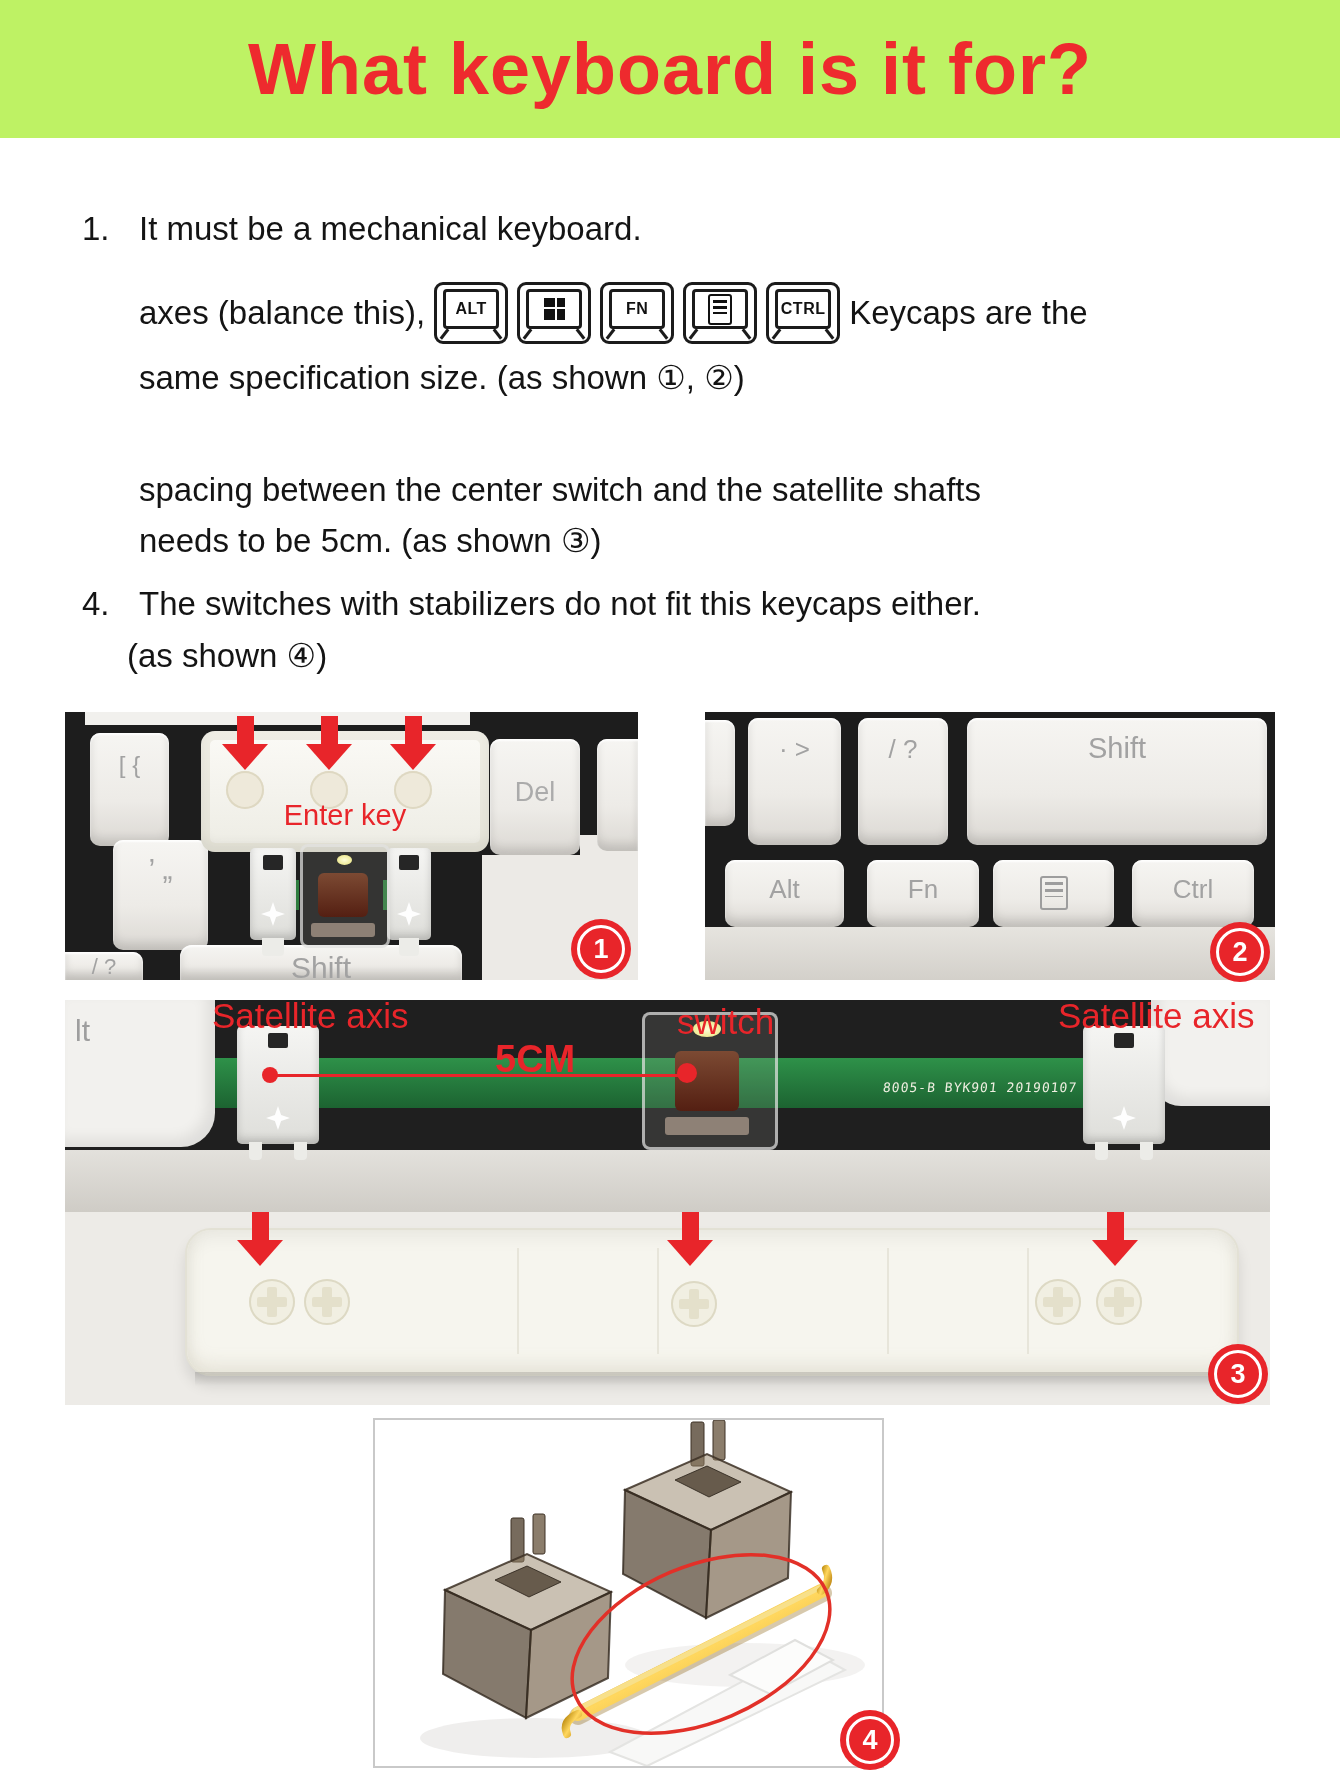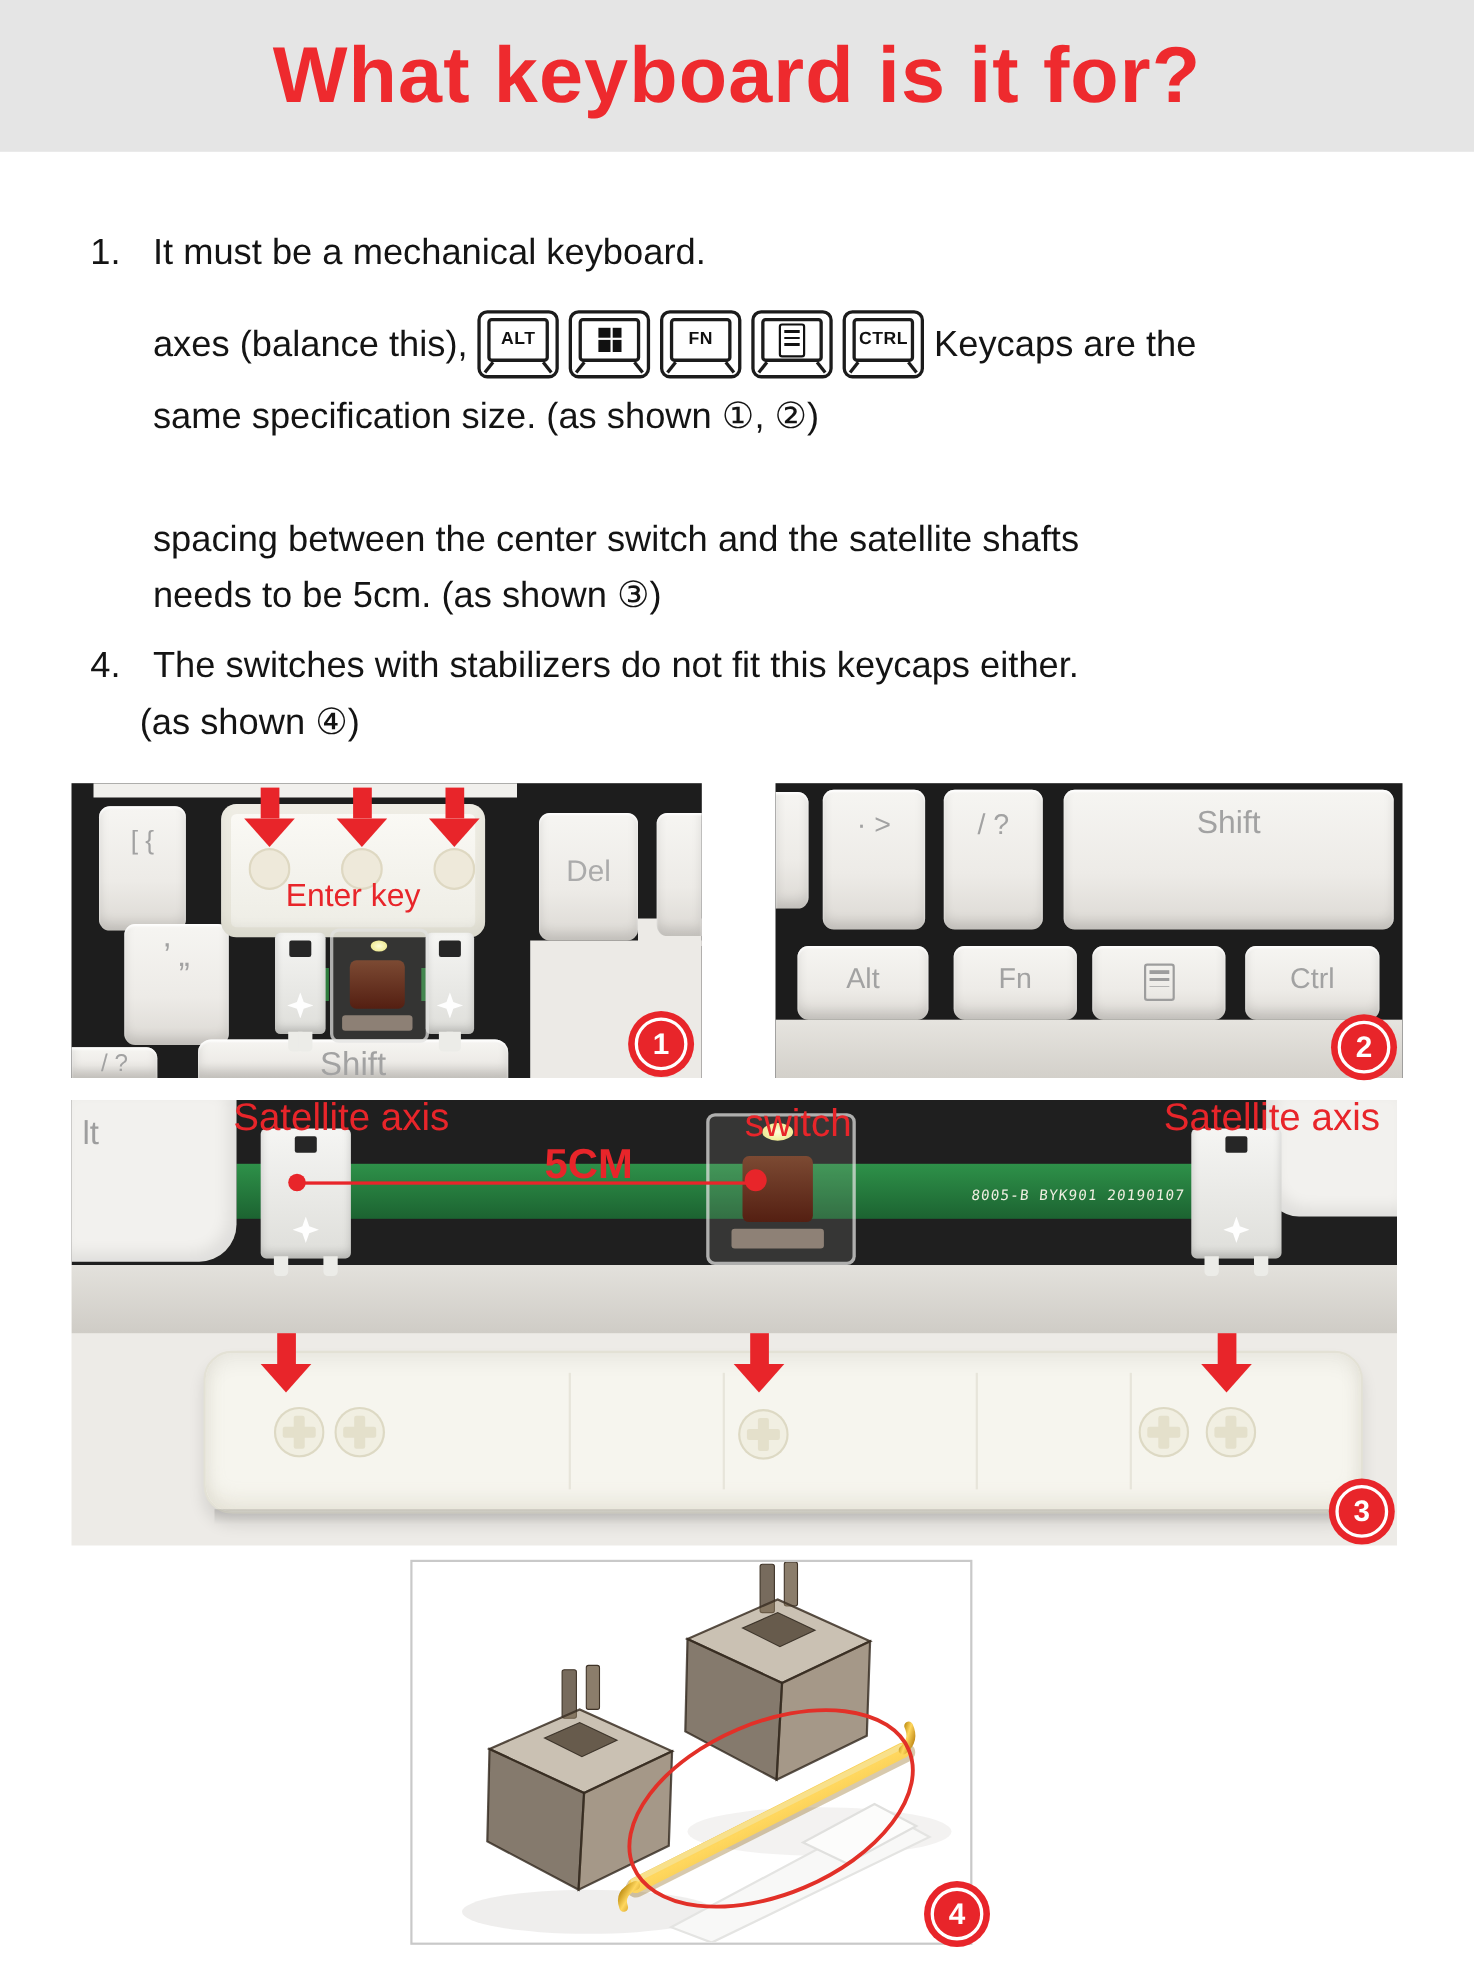--- a/index.html
+++ b/index.html
@@ -1,20 +1,20 @@
 <!DOCTYPE html>
 <html><head>
 <meta charset="utf-8">
 <style>
   html,body{margin:0;padding:0;background:#ffffff;}
   body{font-family:"Liberation Sans","DejaVu Sans",sans-serif;}
   .page{position:relative;width:1340px;height:1785px;background:#ffffff;overflow:hidden;}
 
   
-  .hdr{position:absolute;left:0;top:0;width:1340px;height:138px;background:#e5e5e5;display:flex;align-items:center;justify-content:center;}
+  .hdr{position:absolute;left:0;top:0;width:1340px;height:138px;background:#bef264;display:flex;align-items:center;justify-content:center;}
   .hdr-title{font-size:72px;font-weight:bold;color:#ee2a2e;letter-spacing:1px;}
 
   
   .tl{position:absolute;font-size:33px;color:#141414;white-space:nowrap;}
   .num{display:inline-block;width:57px;}
   .tl-flex{display:flex;align-items:center;gap:9px;}
 
   
   .kcap{position:relative;display:inline-block;width:74px;height:62px;border:3px solid #1b1b1b;border-radius:9px;background:#fff;box-sizing:border-box;flex:0 0 auto;}
   .kcap-in{position:absolute;left:6px;right:6px;top:4px;bottom:12px;border:3px solid #1b1b1b;border-radius:4px;display:flex;align-items:center;justify-content:center;font-size:16px;font-weight:bold;color:#111;letter-spacing:.5px;}
@@ -112,21 +112,21 @@
 
   <div class="tl" style="left:82px;top:585px;"><span class="num">4.</span><span>The switches with stabilizers do not fit this keycaps either.</span></div>
   <div class="tl" style="left:127px;top:636px;">(as shown ④)</div>
 
   <div class="fig" style="left:65px;top:712px;width:573px;height:268px;background:#1d1d1d;">
     <div style="position:absolute;left:20px;top:0;width:385px;height:13px;background:#f1f0ed;"></div>
     <div class="key" style="left:25px;top:21px;width:79px;height:113px;">
         <div class="lbl" style="top:18px;font-size:24px;">[ {</div>
       </div>
 
-    <div style="position:absolute;left:136px;top:19px;width:240px;height:121px;background:linear-gradient(180deg,#fbfaf6,#edece4);border-radius:14px;box-shadow:inset 0 0 0 9px rgba(208,203,183,.28), inset 0 -8px 12px rgba(0,0,0,.07);z-index:2;">
+    <div style="position:absolute;left:136px;top:19px;width:288px;height:121px;background:linear-gradient(180deg,#fbfaf6,#edece4);border-radius:14px;box-shadow:inset 0 0 0 9px rgba(208,203,183,.28), inset 0 -8px 12px rgba(0,0,0,.07);z-index:2;">
       <div style="position:absolute;left:25px;top:40px;width:38px;height:38px;border-radius:50%;background:#eee9da;box-shadow:inset 0 0 0 2px #ded8c2;"></div>
       <div style="position:absolute;left:109px;top:40px;width:38px;height:38px;border-radius:50%;background:#eee9da;box-shadow:inset 0 0 0 2px #ded8c2;"></div>
       <div style="position:absolute;left:193px;top:40px;width:38px;height:38px;border-radius:50%;background:#eee9da;box-shadow:inset 0 0 0 2px #ded8c2;"></div>
       <div style="position:absolute;left:0;right:0;top:68px;text-align:center;color:#e8252a;font-size:29px;">Enter key</div>
     </div>
 
     <div class="arrow" style="left:157px;top:4px;">
         <div class="shaft"></div>
         <div class="head"></div>
       </div>

